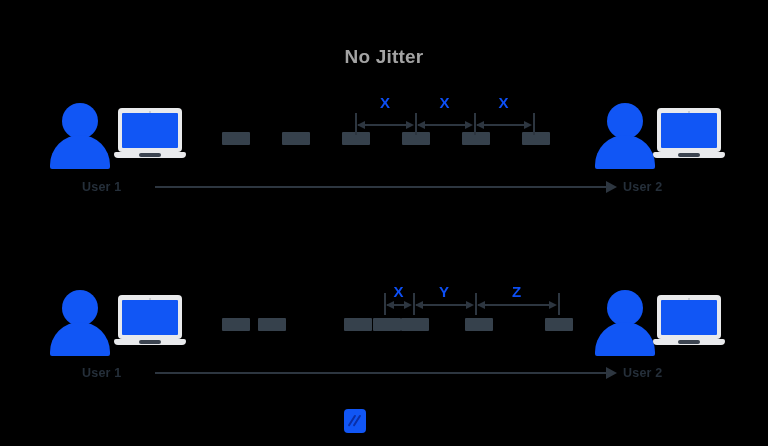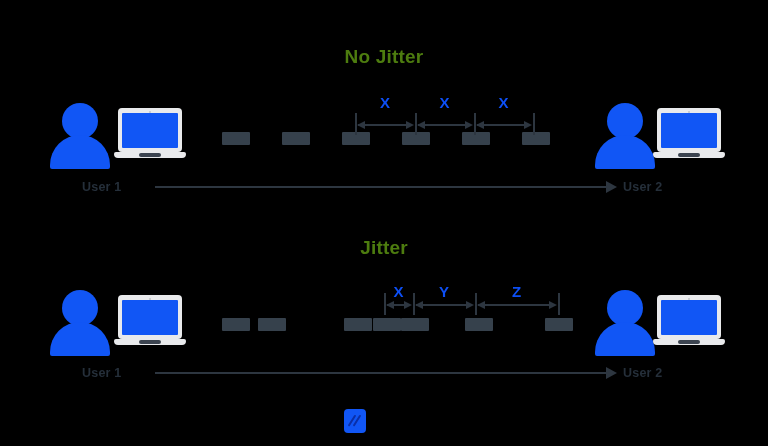--- a/index.html
+++ b/index.html
@@ -13,21 +13,21 @@
   .stage{position:absolute;inset:0;}
 
   
   .section-title{
     position:absolute;
     width:100%;
     text-align:center;
     left:0;
     font-size:19px;
     font-weight:bold;
-    color:#4d7c0f;
+    color:#a3a3a3;
     letter-spacing:.2px;
   }
   #title-no-jitter{top:46px;}
   #title-jitter{top:237px;}
 
   
   .endpoint{position:absolute;}
   .person{position:absolute;width:60px;height:66px;}
   .person .head{
     position:absolute;left:12px;top:0;width:36px;height:36px;
@@ -184,21 +184,20 @@
       <div class="measure-label" style="left: 415px; width: 59px; top: 94px;">X</div>
       <div class="measure-line" style="left: 477px; top: 124px; width: 53px;"></div>
       <div class="arrow-l" style="left: 476px; top: 120.5px;"></div>
       <div class="arrow-r" style="left: 524px; top: 120.5px;"></div>
       <div class="measure-label" style="left: 474px; width: 59px; top: 94px;">X</div>
     </div>
 
   <div class="flow-line" id="flow-line-0" style="left: 155px; top: 186px; width: 452px;"></div>
   <div class="flow-head" id="flow-head-0" style="left: 606px; top: 181px;"></div>
 
-  <div class="section-title" id="title-jitter">Jitter</div>
 
   <div class="endpoint">
     <div class="person" style="left:50px;top:290px;">
       <div class="head"></div>
       <div class="body"></div>
     </div>
     <div class="laptop" style="left:114px;top:295px;">
       <div class="lid">
         <div class="screen"></div>
       </div>

